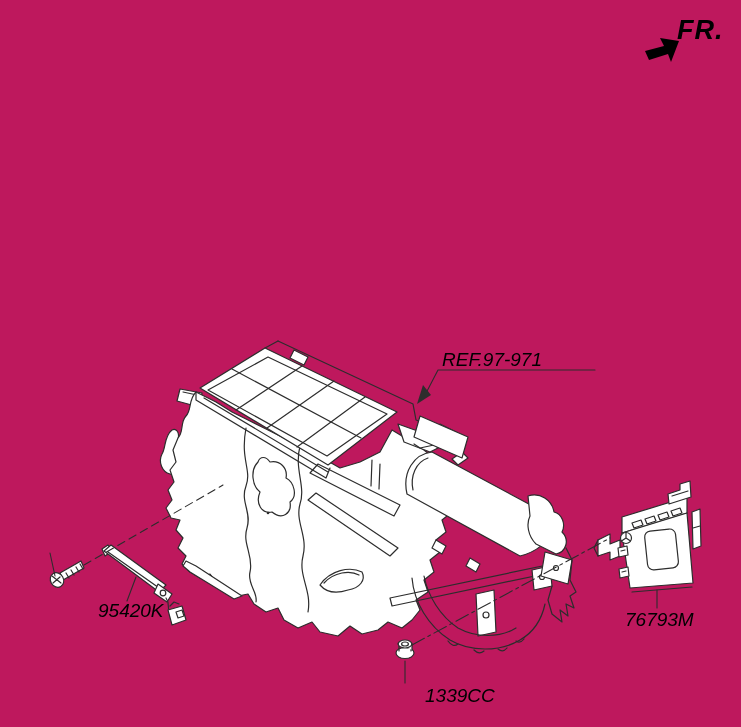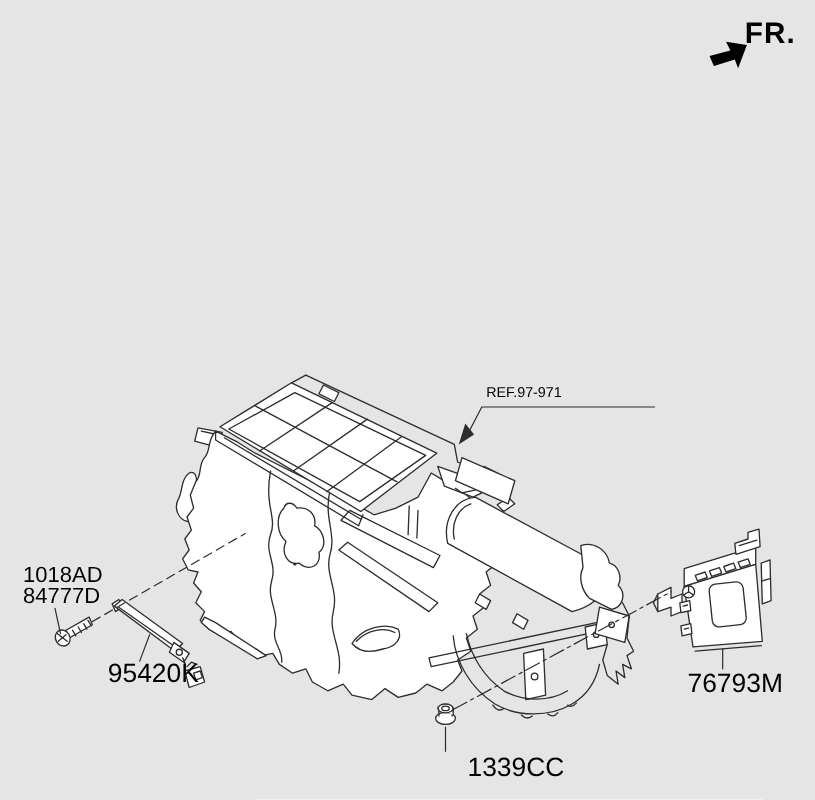--- a/index.html
+++ b/index.html
@@ -1,26 +1,26 @@
 <!DOCTYPE html>
 <html><head>
 <meta charset="utf-8">
 <style>
   html,body{margin:0;padding:0;background:#fff;}
   .stage{
-    position:relative;width:741px;height:727px;background:#e5e5e5;
-    font-family:"Liberation Sans", sans-serif;overflow:hidden;
+    position:relative;width:741px;height:727px;background:#be185d;
+    font-family:"Liberation Sans", sans-serif;overflow:hidden;font-style:italic;
   }
   .stage svg{position:absolute;left:0;top:0;}
   .lbl{
     position:absolute;color:#000;white-space:nowrap;
     font-family:"Liberation Sans", sans-serif;line-height:1;
   }
-  .part-lbl{font-size:24px;letter-spacing:0px;}
-  .ref-lbl{font-size:13px;}
+  .part-lbl{font-size:19px;letter-spacing:0px;}
+  .ref-lbl{font-size:19px;}
   .fr-lbl{font-size:27px;font-weight:600;letter-spacing:1px;}
   .stack{line-height:19px;font-size:20px;}
   .stack span{display:block;}
 </style>
 </head>
 <body>
 
 <div class="stage">
 
   <svg width="741" height="727" viewBox="0 0 741 727">
@@ -165,24 +165,20 @@
       </g>
 
       <path d="M679,41 L660,38 L664,46 L645,51 L649,60 L668,54 L671,62 Z" fill="#000" stroke="none"></path>
     </g>
   </svg>
 
   <div class="lbl fr-lbl" style="left:677px;top:17px;">FR.</div>
 
   <div class="lbl ref-lbl" style="left:442px;top:350px;">REF.97-971</div>
 
-  <div class="lbl stack" style="left:21px;top:514px;">
-    <span>1018AD</span>
-    <span>84777D</span>
-  </div>
 
   <div class="lbl part-lbl" style="left:98px;top:601px;">95420K</div>
 
   <div class="lbl part-lbl" style="left:377px;top:686px;margin-left:48px;">1339CC</div>
 
   <div class="lbl part-lbl" style="left:625px;top:610px;">76793M</div>
 
 </div>
 
 </body></html>

